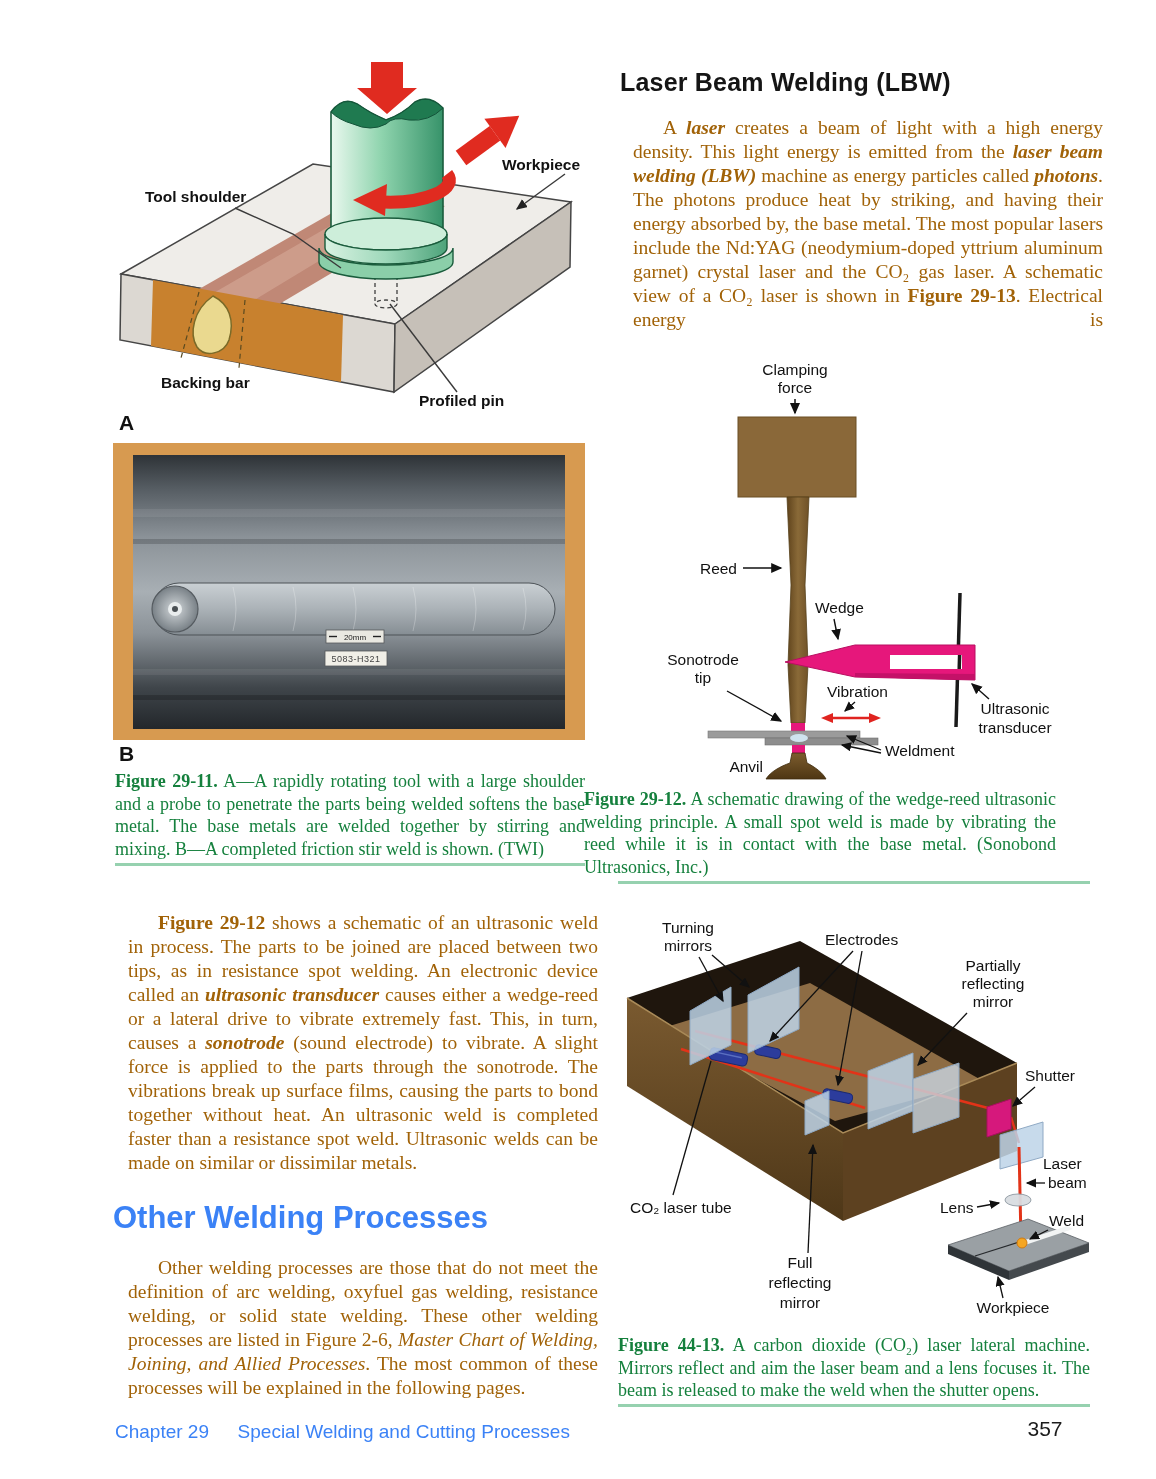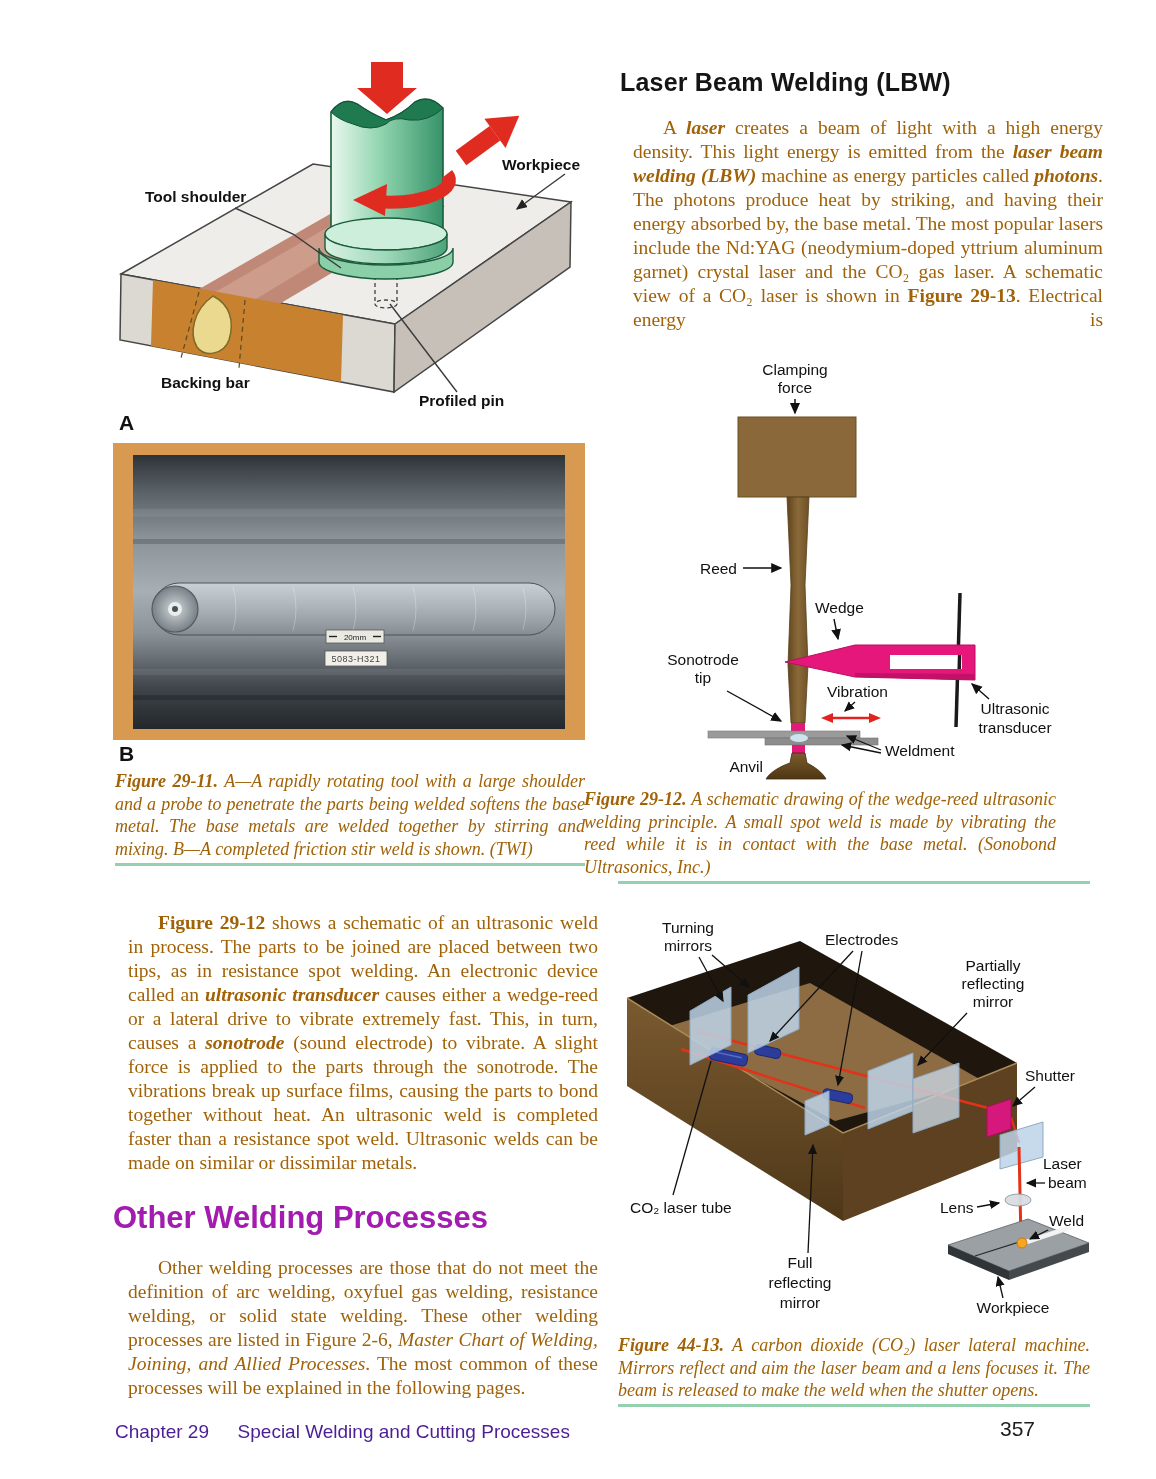--- a/index.html
+++ b/index.html
@@ -6,26 +6,26 @@
   body{width:1156px;height:1479px;position:relative;font-family:"Liberation Serif",serif;color:#1e1e1e;overflow:hidden;}
   .abs{position:absolute;}
   p.body{font-size:19.5px;line-height:24px;text-align:justify;margin:13px;color:#a16207;}
   .indent{text-indent:30px;}
   .justify-last{text-align-last:justify;}
   .b{font-weight:bold;}
   .i{font-style:italic;}
   .bi{font-weight:bold;font-style:italic;}
   .h-sans{font-family:"Liberation Sans",sans-serif;font-weight:bold;margin:0;}
   .h-lbw{font-size:25px;color:#151515;letter-spacing:0.2px;}
-  .h-other{font-size:31px;color:#a21caf;}
-  .caption{font-size:18px;line-height:22.5px;font-style:italic;text-align:justify;color:#a16207;margin:0;}
+  .h-other{font-size:31px;color:#3b82f6;}
+  .caption{font-size:18px;line-height:22.5px;text-align:justify;color:#15803d;margin:0;}
   .caption .cap-label{font-weight:bold;}
   .rule{height:3px;background:#96d1af;}
-  .footer-text{font-family:"Liberation Sans",sans-serif;font-size:19px;color:#4c1d95;}
-  .page-num{font-family:"Liberation Sans",sans-serif;font-size:21px;color:#1c1c1c;text-align:left;}
+  .footer-text{font-family:"Liberation Sans",sans-serif;font-size:19px;color:#3b82f6;}
+  .page-num{font-family:"Liberation Sans",sans-serif;font-size:21px;color:#1c1c1c;text-align:center;}
   svg text{font-family:"Liberation Sans",sans-serif;fill:#111;}
   .fig-label{font-size:15.5px;}
   .fig-label-bold{font-size:15.5px;font-weight:bold;}
   .fig-tag{font-size:21px;font-weight:bold;}
 </style>
 </head>
 <body>
 
 <svg class="abs" style="left:113px;top:62px;" width="472" height="372" viewBox="0 0 472 372">
   <defs>

